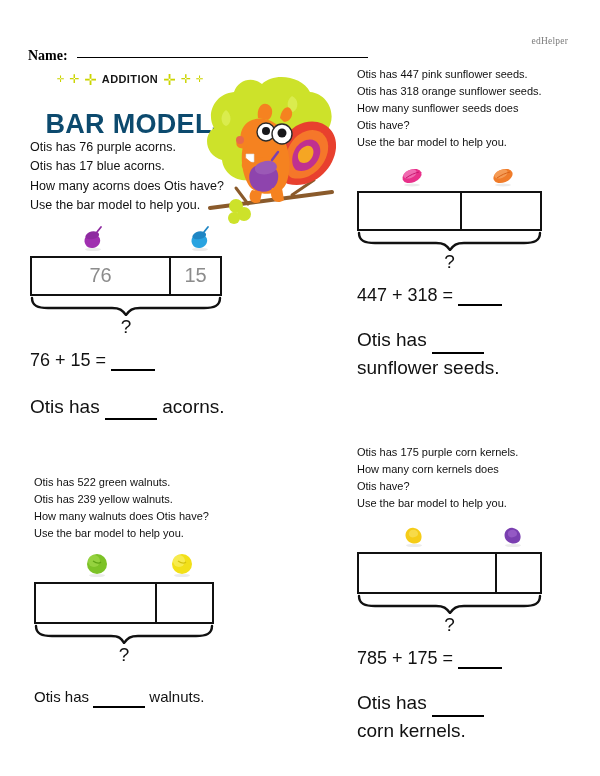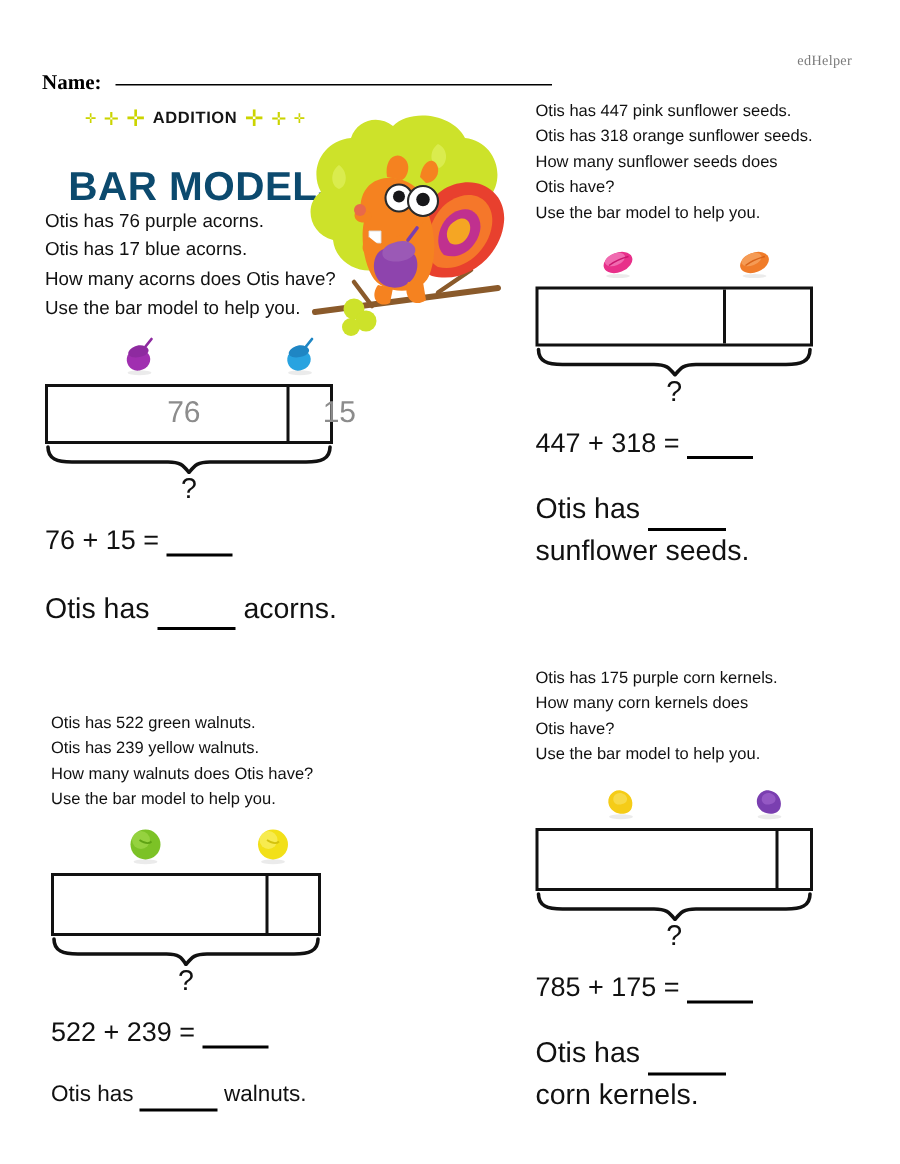--- a/index.html
+++ b/index.html
@@ -61,21 +61,21 @@
   .bar-wrap { position:relative; }
   .seeds { position:relative; height:30px; }
   .seed { position:absolute; bottom:0; }
 
   .bar {
     border:2.2px solid #111; background:#fff;
     display:flex; position:relative;
   }
   .bar .cell {
     display:flex; align-items:center; justify-content:center;
-    font-size:20px; color:#8c8c8c;margin-left:22px;
+    font-size:20px; color:#8c8c8c;
   }
   .bar .cell.left { border-right:2.2px solid #111; }
 
   .brace { display:block; }
   .qmark { text-align:center; font-size:19px; color:#111; font-weight:normal; }
 
   .eq { font-size:18px; white-space:nowrap; }
   .sent { font-size:18px; line-height:1.45; }
   .blank {
     display:inline-block; border-bottom:2px solid #000;
@@ -295,23 +295,20 @@
       <div class="cell" style="flex:1;"></div>
     </div>
 
     <svg class="brace" width="180" height="20" viewBox="0 0 180 20">
       <path d="M2 2 C2 10 8 12 18 12 L77 12 C85 12 87 14 90 19 C94 14 96 12 104 12
                L162 12 C172 12 178 10 178 2" fill="none" stroke="#111" stroke-width="2.4" stroke-linecap="round"></path>
     </svg>
     <div class="qmark">?</div>
   </div>
 
-  <div class="eq" style="margin-top:12px;">
-    <span>522 + 239 = </span><span class="blank b-sm"></span>
-  </div>
 
   <div class="sent" style="margin-top:20px; font-size:15px;">
     <span>Otis has </span><span class="blank b-md"></span><span> walnuts.</span>
   </div>
 </div>
 
 <div class="problem" id="prob4" style="left:357px; top:444px; width:235px;">
   <div class="p-lines small-text">
     <div class="p-line">Otis has 175 purple corn kernels.</div>
     <div class="p-line">How many corn kernels does</div>

